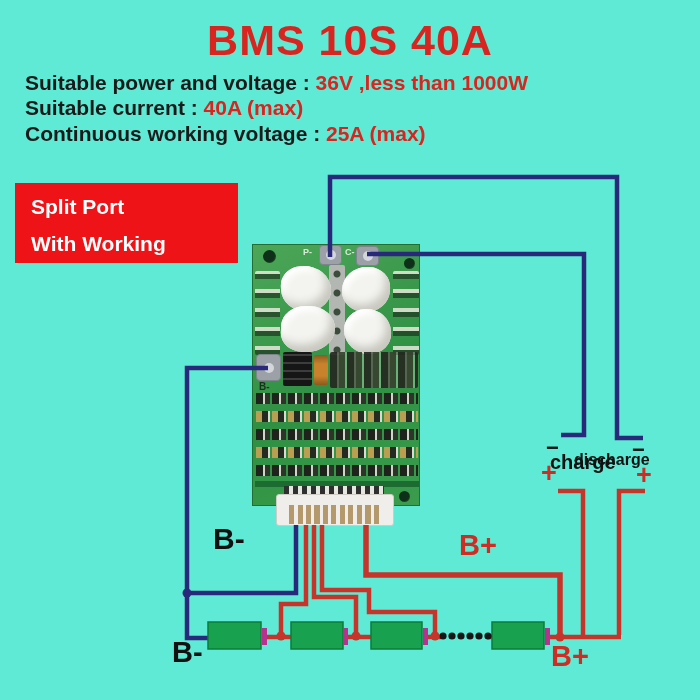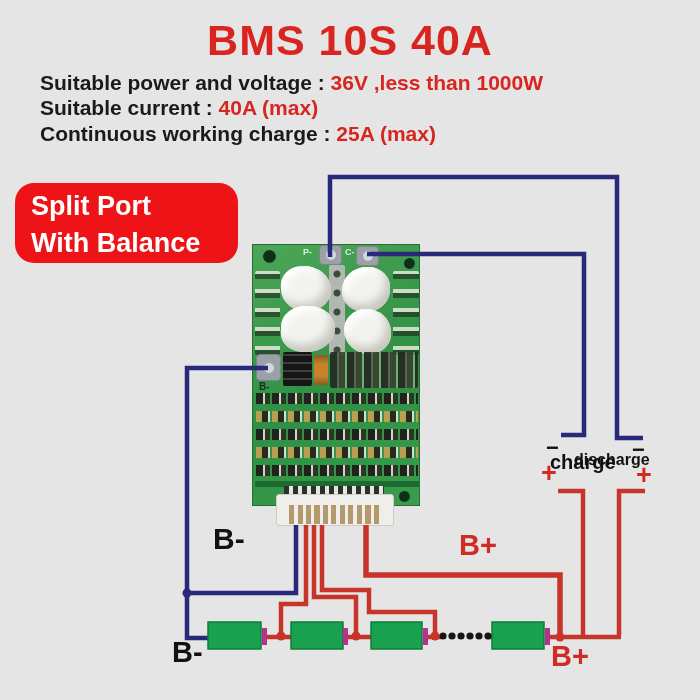--- a/index.html
+++ b/index.html
@@ -1,29 +1,29 @@
 <!DOCTYPE html>
 <html><head>
 <meta charset="utf-8">
 <style>
   html,body{margin:0;padding:0;background:#ffffff;}
-  .page{position:relative;width:700px;height:700px;background:#e5e5e5;overflow:hidden;
+  .page{position:relative;width:700px;height:700px;background:#5eead4;overflow:hidden;
         font-family:"Liberation Sans",sans-serif;}
   .abs{position:absolute;}
 
   
   .title{left:0;top:16px;width:700px;text-align:center;
          font-size:43px;font-weight:700;color:#d8251f;letter-spacing:1px;}
-  .specs{left:40px;top:70px;font-size:21px;font-weight:700;color:#1a1a1a;line-height:25.4px;white-space:nowrap;}
+  .specs{left:25px;top:70px;font-size:21px;font-weight:700;color:#1a1a1a;line-height:25.4px;white-space:nowrap;}
   .spec-red{color:#d8251f;}
 
   
   .badge{left:15px;top:183px;width:223px;height:80px;background:#ee1317;
-         color:#ffffff;font-size:27px;font-weight:700;line-height:37px;
-         padding:5px 8px 0 16px;box-sizing:border-box;border-radius:19px;}
+         color:#ffffff;font-size:21px;font-weight:700;line-height:37px;
+         padding:5px 8px 0 16px;box-sizing:border-box;}
 
   
   .board{left:252px;top:244px;width:168px;height:262px;
          background:linear-gradient(155deg,#4ca658 0%,#2f9043 55%,#3a9c4c 100%);
          border:1px solid #266d34;box-sizing:border-box;z-index:1;}
   .board .abs{box-sizing:border-box;}
   .hole{border-radius:50%;background:radial-gradient(circle at 45% 45%,#0e3019 55%,#2e7a3c 100%);}
   .pad{background:#9ba1a7;border-radius:4px;border:1px solid #7d848b;}
   .pad-core{left:6px;top:4px;width:10px;height:10px;border-radius:50%;background:#d3d7db;}
   .silk{font-size:9px;font-weight:700;color:#d9ecd9;line-height:1;}
@@ -52,26 +52,26 @@
 </head>
 <body>
 
 <div class="page">
 
   <div class="abs title">BMS 10S  40A</div>
 
   <div class="abs specs">
     <div><span>Suitable power and voltage : </span><span class="spec-red">36V ,less than 1000W</span></div>
     <div><span>Suitable current : </span><span class="spec-red">40A (max)</span></div>
-    <div><span>Continuous working charge : </span><span class="spec-red">25A (max)</span></div>
+    <div><span>Continuous working voltage : </span><span class="spec-red">25A (max)</span></div>
   </div>
 
   <div class="abs badge">
     <div>Split Port</div>
-    <div>With Balance</div>
+    <div>With Working</div>
   </div>
 
   <div class="abs board">
     <div class="abs hole" style="left:10px;top:5px;width:13px;height:13px;"></div>
     <div class="abs hole" style="left:151px;top:13px;width:11px;height:11px;"></div>
     <div class="abs hole" style="left:146px;top:246px;width:11px;height:11px;"></div>
 
     <div class="abs silk" style="left:50px;top:3px;">P-</div>
     <div class="abs pad" style="left:66px;top:0px;width:23px;height:20px;">
       <div class="abs pad-core"></div>

